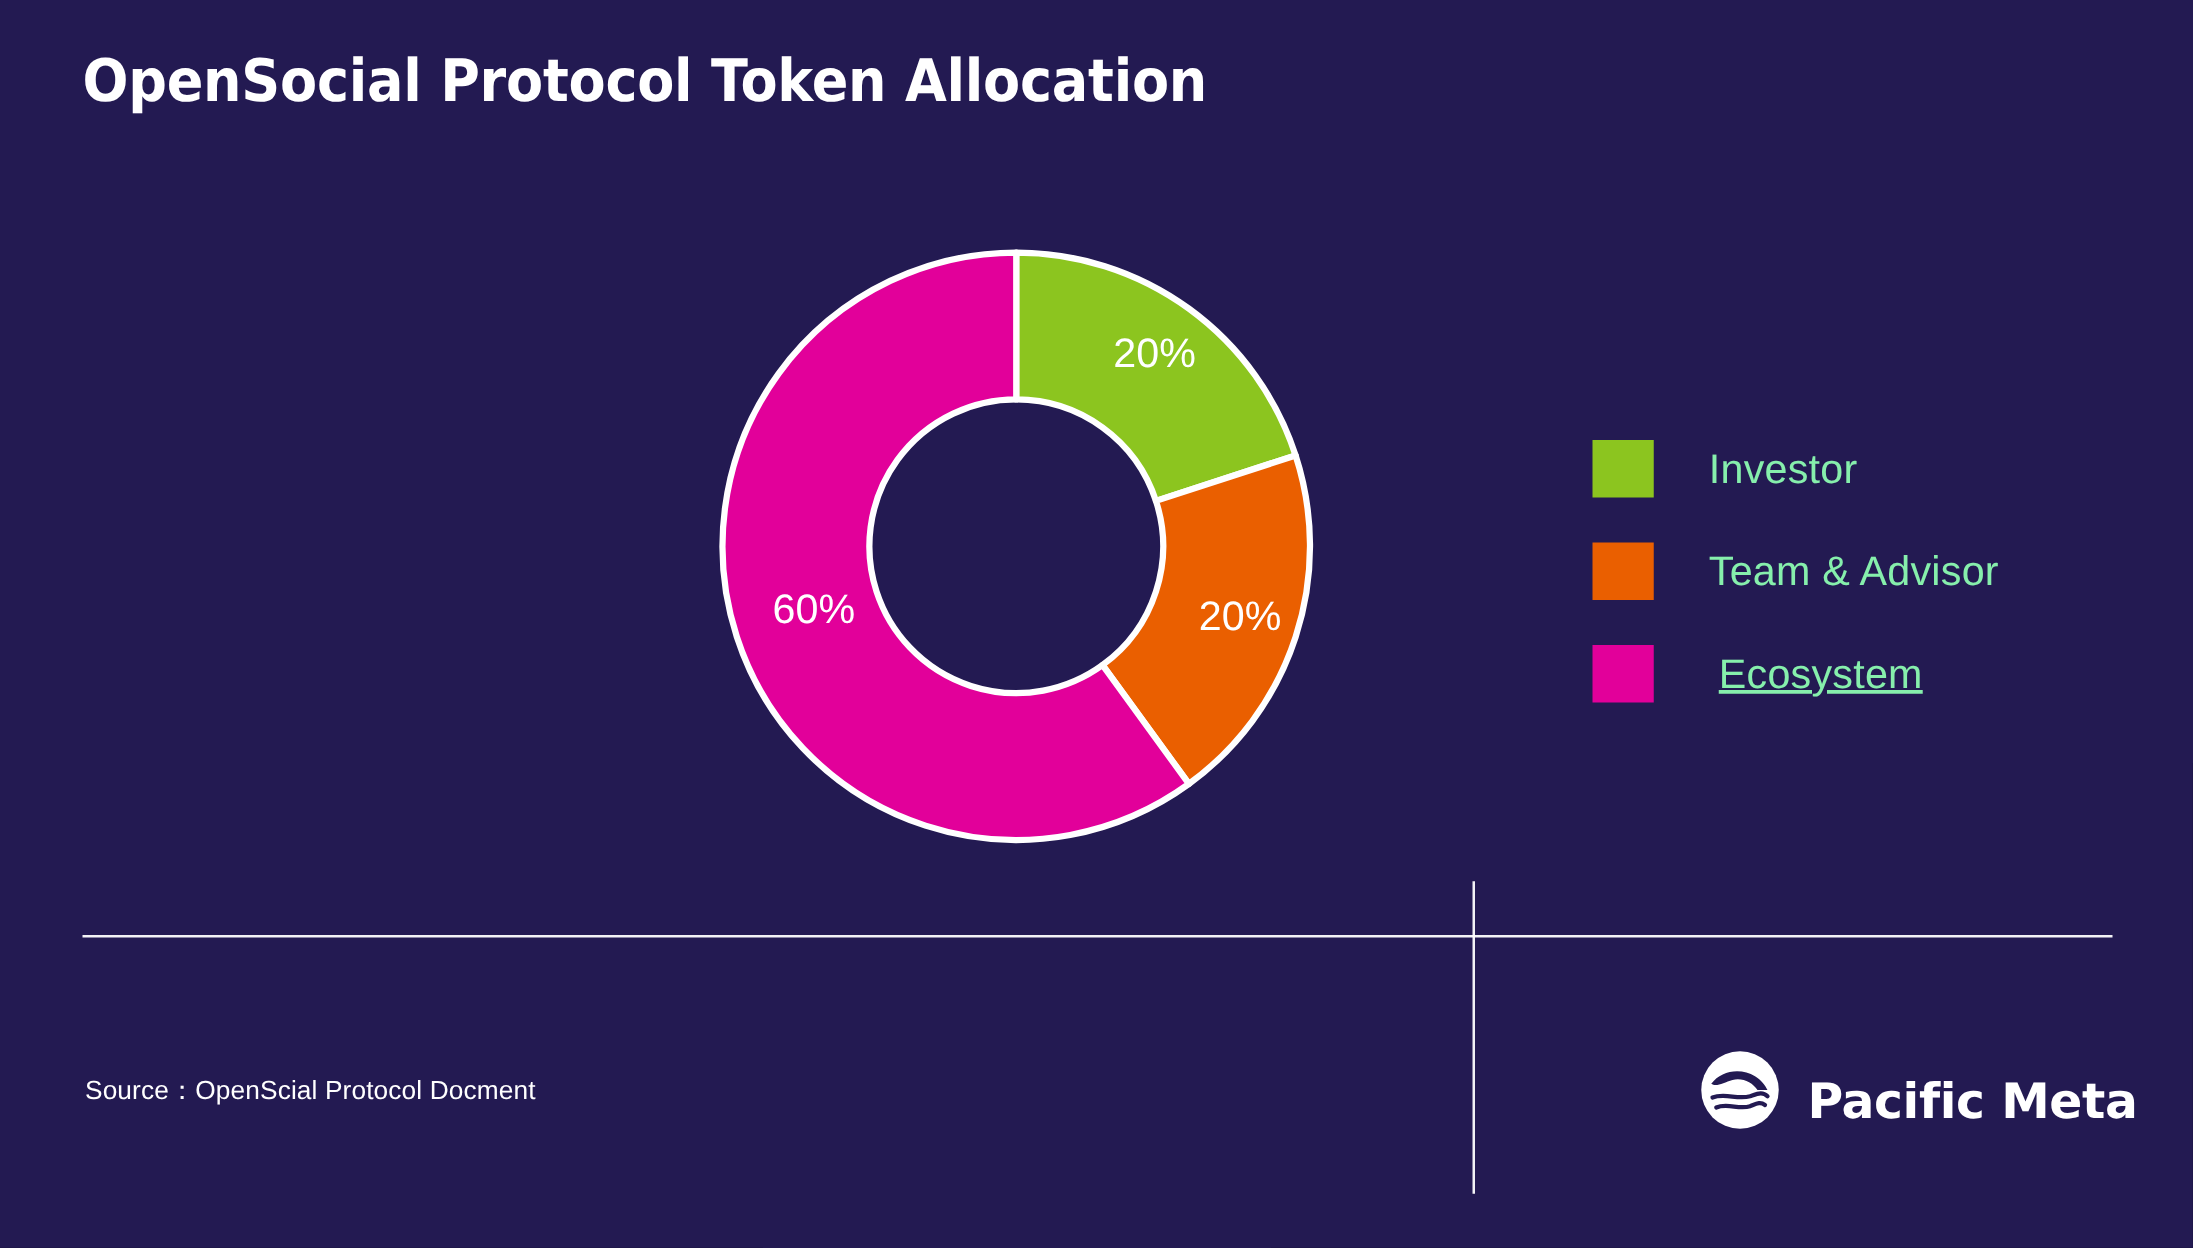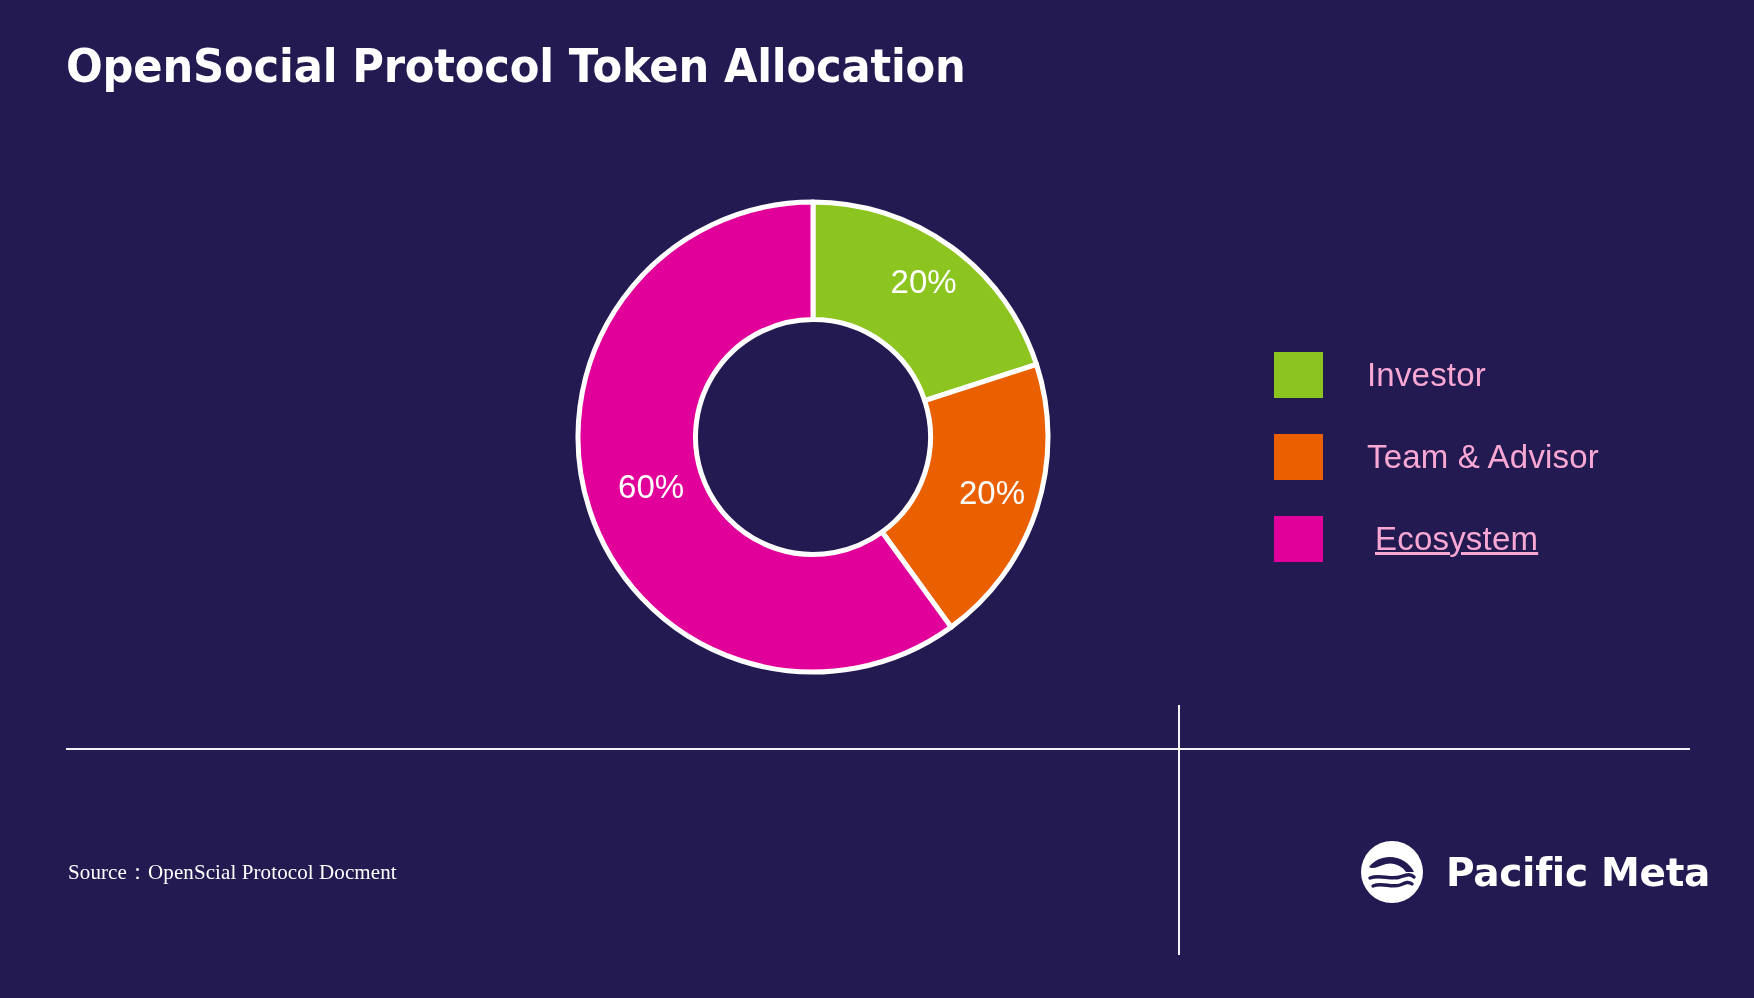--- a/index.html
+++ b/index.html
@@ -57,21 +57,21 @@
     margin-bottom:33px;
   }
   .legend-swatch {
     width:49px; height:46px;
     flex:0 0 auto;
   }
   .legend-label {
     margin-left:44px;
     font-family:"Liberation Sans", sans-serif;
     font-size:33px;
-    color:#f9a8d4;
+    color:#86efac;
     white-space:nowrap;
     letter-spacing:0.2px;
   }
   .legend-row.indent .legend-label { margin-left:52px;text-decoration:underline; }
 
   
   #footer-rule {
     position:absolute;
     left:66px; top:748px;
     width:1624px; height:2px;
@@ -81,35 +81,35 @@
   #footer-divider {
     position:absolute;
     left:1178px; top:705px;
     width:2px; height:250px;
     background:#ffffff;
     opacity:0.95;
   }
   #source-text {
     position:absolute;
     left:68px; top:872px;
-    font-family:Liberation Serif, serif;
+    font-family:Liberation Sans, sans-serif;
     font-size:21px;
     color:#ffffff;
     white-space:nowrap;
     transform:translateY(-50%);
     letter-spacing:0.1px;
   }
 
   
   #logo {
     position:absolute;
     left:1360px; top:872px;
     transform:translateY(-50%);
     display:flex;
-    align-items:center;
+    align-items:flex-end;
   }
   #logo-mark { width:64px; height:64px; flex:0 0 auto; }
   #logo-text {
     margin-left:22px;
     font-family:"DejaVu Sans", sans-serif;
     font-weight:700;
     font-size:39px;
     color:#ffffff;
     white-space:nowrap;
     letter-spacing:-0.3px;

